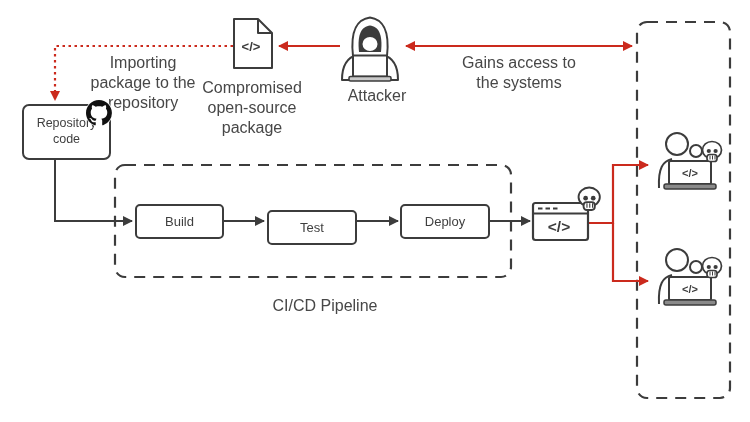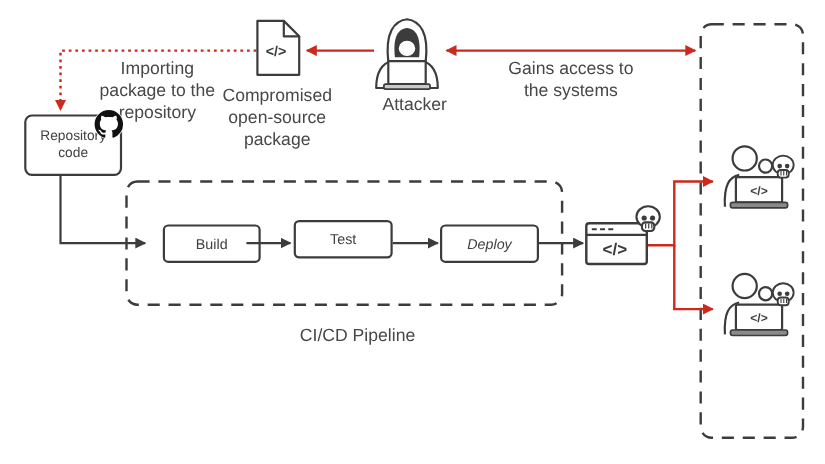--- a/index.html
+++ b/index.html
@@ -23,27 +23,27 @@
 </style>
 </head>
 <body>
 
 <div class="canvas">
 
   <div class="box node" style="left:22px; top:104px; width:89px; height:56px;">
     <span>Repository code</span>
   </div>
 
-  <div class="box stage" style="left:148px; top:204px; width:89px; height:35px;">
+  <div class="box stage" style="left:135px; top:204px; width:89px; height:35px;">
     <span>Build</span>
   </div>
-  <div class="box stage" style="left:267px; top:200px; width:90px; height:35px;">
+  <div class="box stage" style="left:267px; top:210px; width:90px; height:35px;">
     <span>Test</span>
   </div>
-  <div class="box stage" style="left:400px; top:204px; width:90px; height:35px;font-style:italic;">
+  <div class="box stage" style="left:400px; top:204px; width:90px; height:35px;">
     <span>Deploy</span>
   </div>
 
   <div class="lbl" style="left:78px; top:53px; width:130px;">Importing package to the repository</div>
   <div class="lbl" style="left:182px; top:78px; width:140px;">Compromised open-source package</div>
   <div class="lbl" style="left:454px; top:53px; width:130px;">Gains access to the systems</div>
   <div class="lbl" style="left:327px; top:86px; width:100px;">Attacker</div>
   <div class="lbl" style="left:235px; top:296px; width:180px;">CI/CD Pipeline</div>
 
   <svg class="overlay" viewBox="0 0 750 422">

